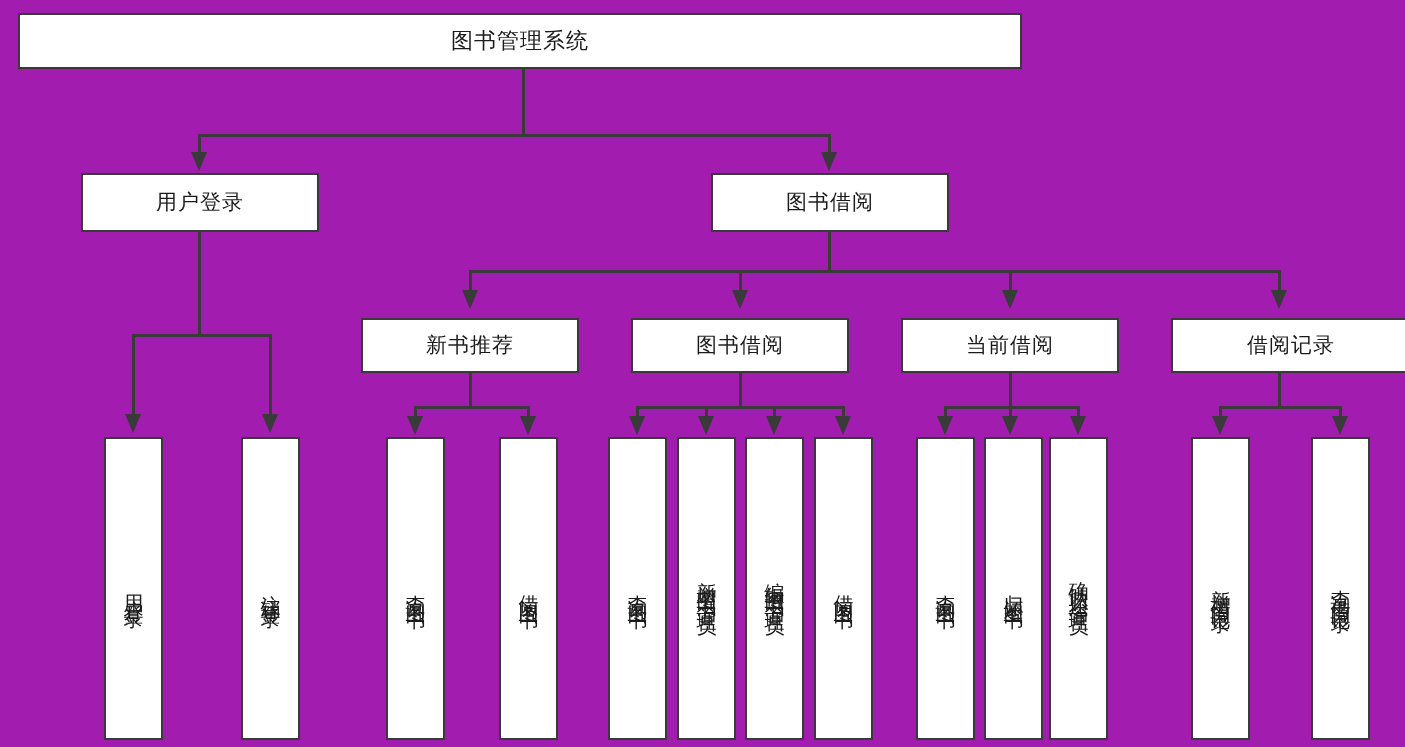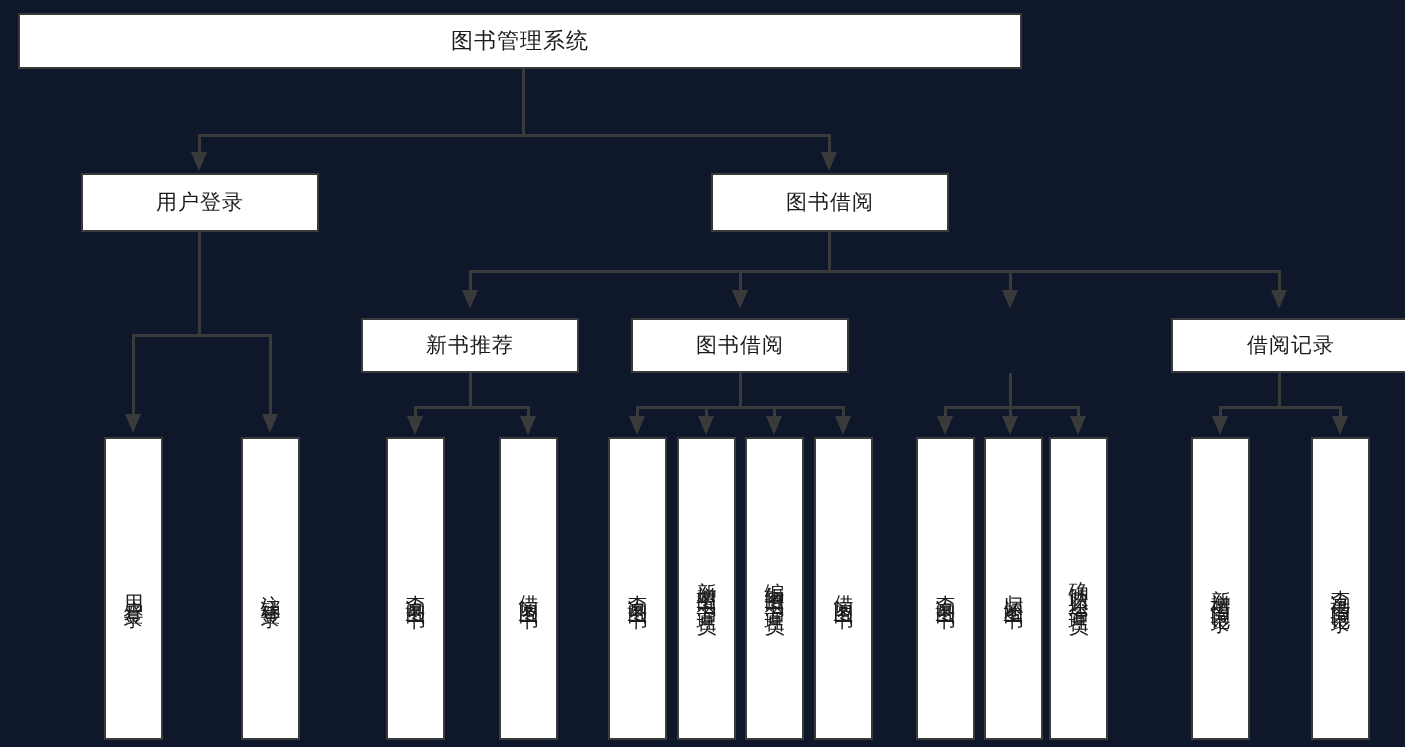--- a/index.html
+++ b/index.html
@@ -7,21 +7,21 @@
     padding: 0;
     background: #ffffff;
   }
   body {
     font-family: "DejaVu Sans", "Liberation Sans", sans-serif;
   }
   #canvas {
     position: relative;
     width: 1405px;
     height: 747px;
-    background: #0f172a;
+    background: #a21caf;
     overflow: hidden;
   }
   .node {
     position: absolute;
     box-sizing: border-box;
     border: 2px solid #3a3a3a;
     background: #ffffff;
     display: flex;
     align-items: center;
     justify-content: center;
@@ -129,20 +129,23 @@
   <div class="edge edge-v" style="left:1009px; top:270px; width:3px; height:22px;"></div>
   <div class="arrow" style="left:1002px; top:290px;"></div>
   <div class="edge edge-v" style="left:1278px; top:270px; width:3px; height:22px;"></div>
   <div class="arrow" style="left:1271px; top:290px;"></div>
 
   <div class="node node-h" style="left:631px; top:318px; width:218px; height:55px;">
     <span>图书借阅</span>
   </div>
   <div class="node node-h" style="left:361px; top:318px; width:218px; height:55px;">
     <span>新书推荐</span>
+  </div>
+  <div class="node node-h" style="left:901px; top:318px; width:218px; height:55px;">
+    <span>当前借阅</span>
   </div>
   <div class="node node-h" style="left:1171px; top:318px; width:240px; height:55px;">
     <span>借阅记录</span>
   </div>
 
   <div class="edge edge-v" style="left:469px; top:373px; width:3px; height:36px;"></div>
   <div class="edge edge-h" style="left:414px; top:406px; width:116px; height:3px;"></div>
   <div class="edge edge-v" style="left:414px; top:406px; width:3px; height:12px;"></div>
   <div class="arrow" style="left:407px; top:416px;"></div>
   <div class="edge edge-v" style="left:527px; top:406px; width:3px; height:12px;"></div>

